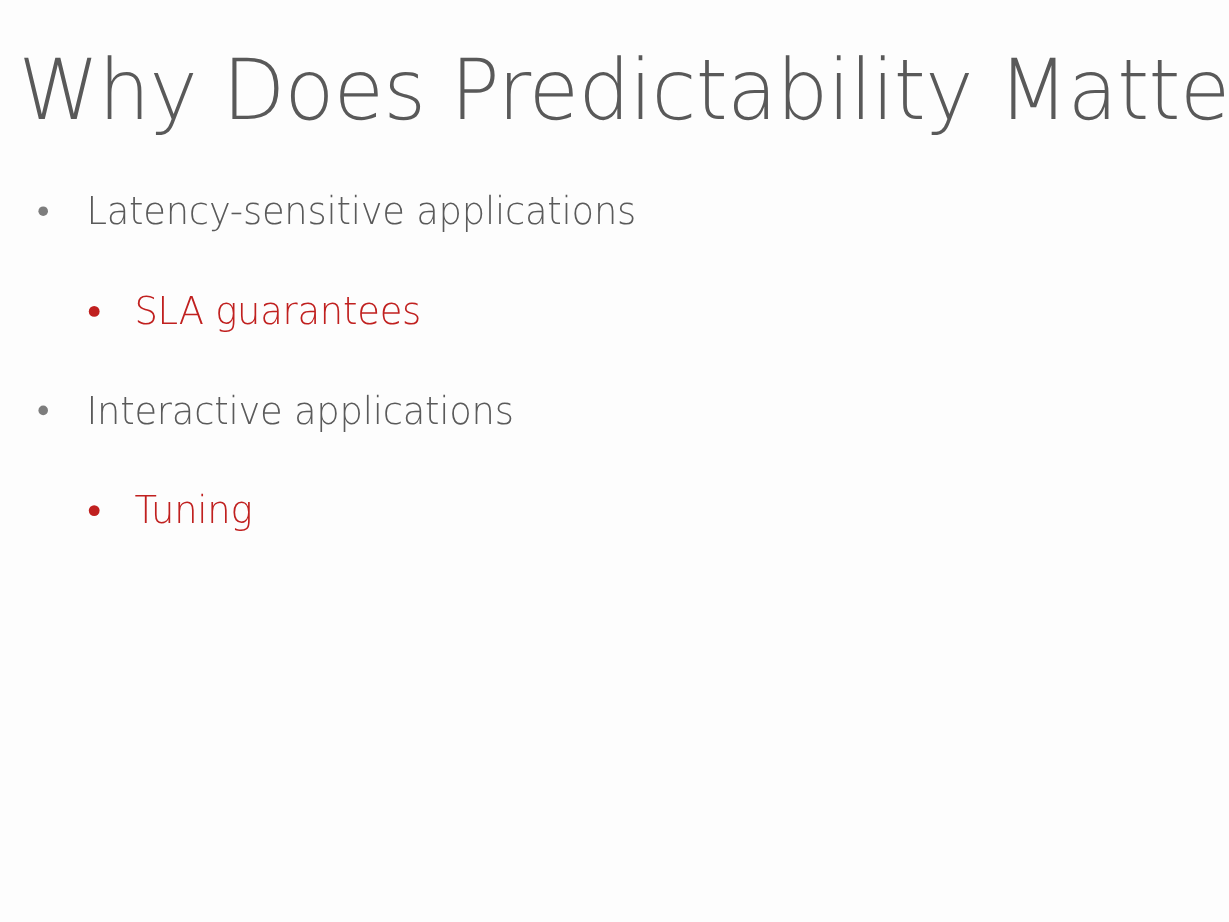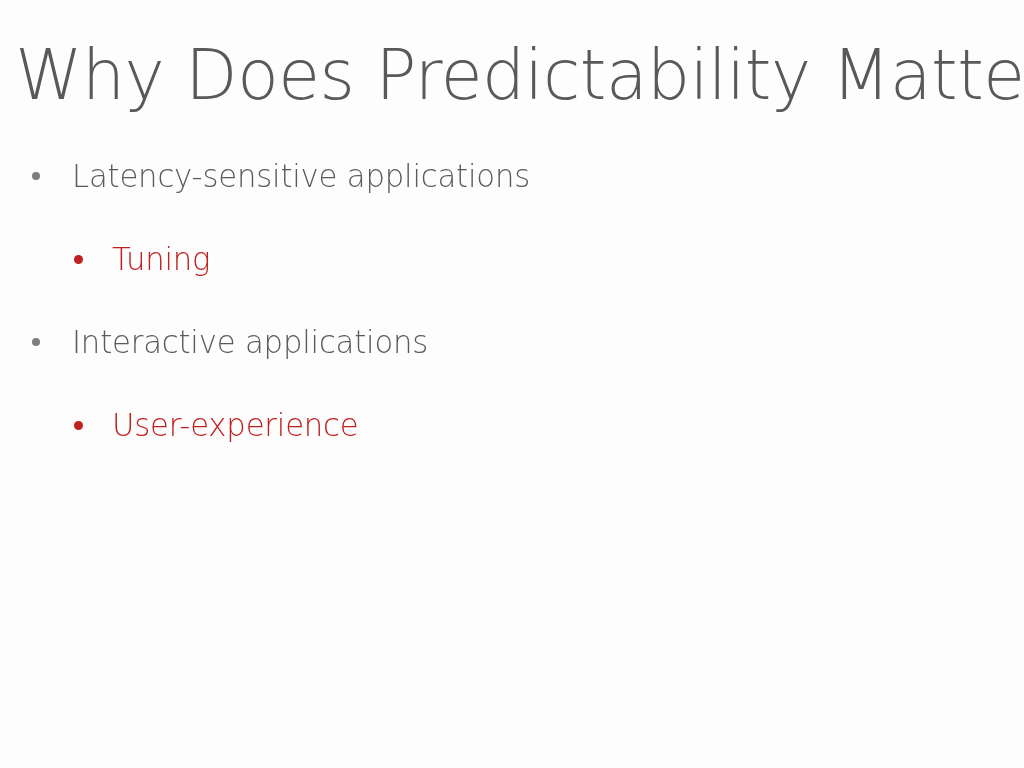--- a/index.html
+++ b/index.html
@@ -111,30 +111,30 @@
   <div id="slide-title">Why Does Predictability Matter?</div>
 
   <div id="bullet-list">
 
     <div class="bullet-row level-1">
       <span class="bullet-marker"></span>
       <span class="bullet-text">Latency-sensitive applications</span>
     </div>
 
 
-
     <div class="bullet-row level-2">
       <span class="bullet-marker"></span>
-      <span class="bullet-text">Tuning</span>
+      <span class="bullet-text">SLA guarantees</span>
     </div>
 
     <div class="bullet-row level-1">
       <span class="bullet-marker"></span>
       <span class="bullet-text">Interactive applications</span>
     </div>
 
     <div class="bullet-row level-2">
       <span class="bullet-marker"></span>
-      <span class="bullet-text">User-experience</span>
+      <span class="bullet-text">Tuning</span>
     </div>
+
 
   </div>
 </div>
 
 </body></html>

